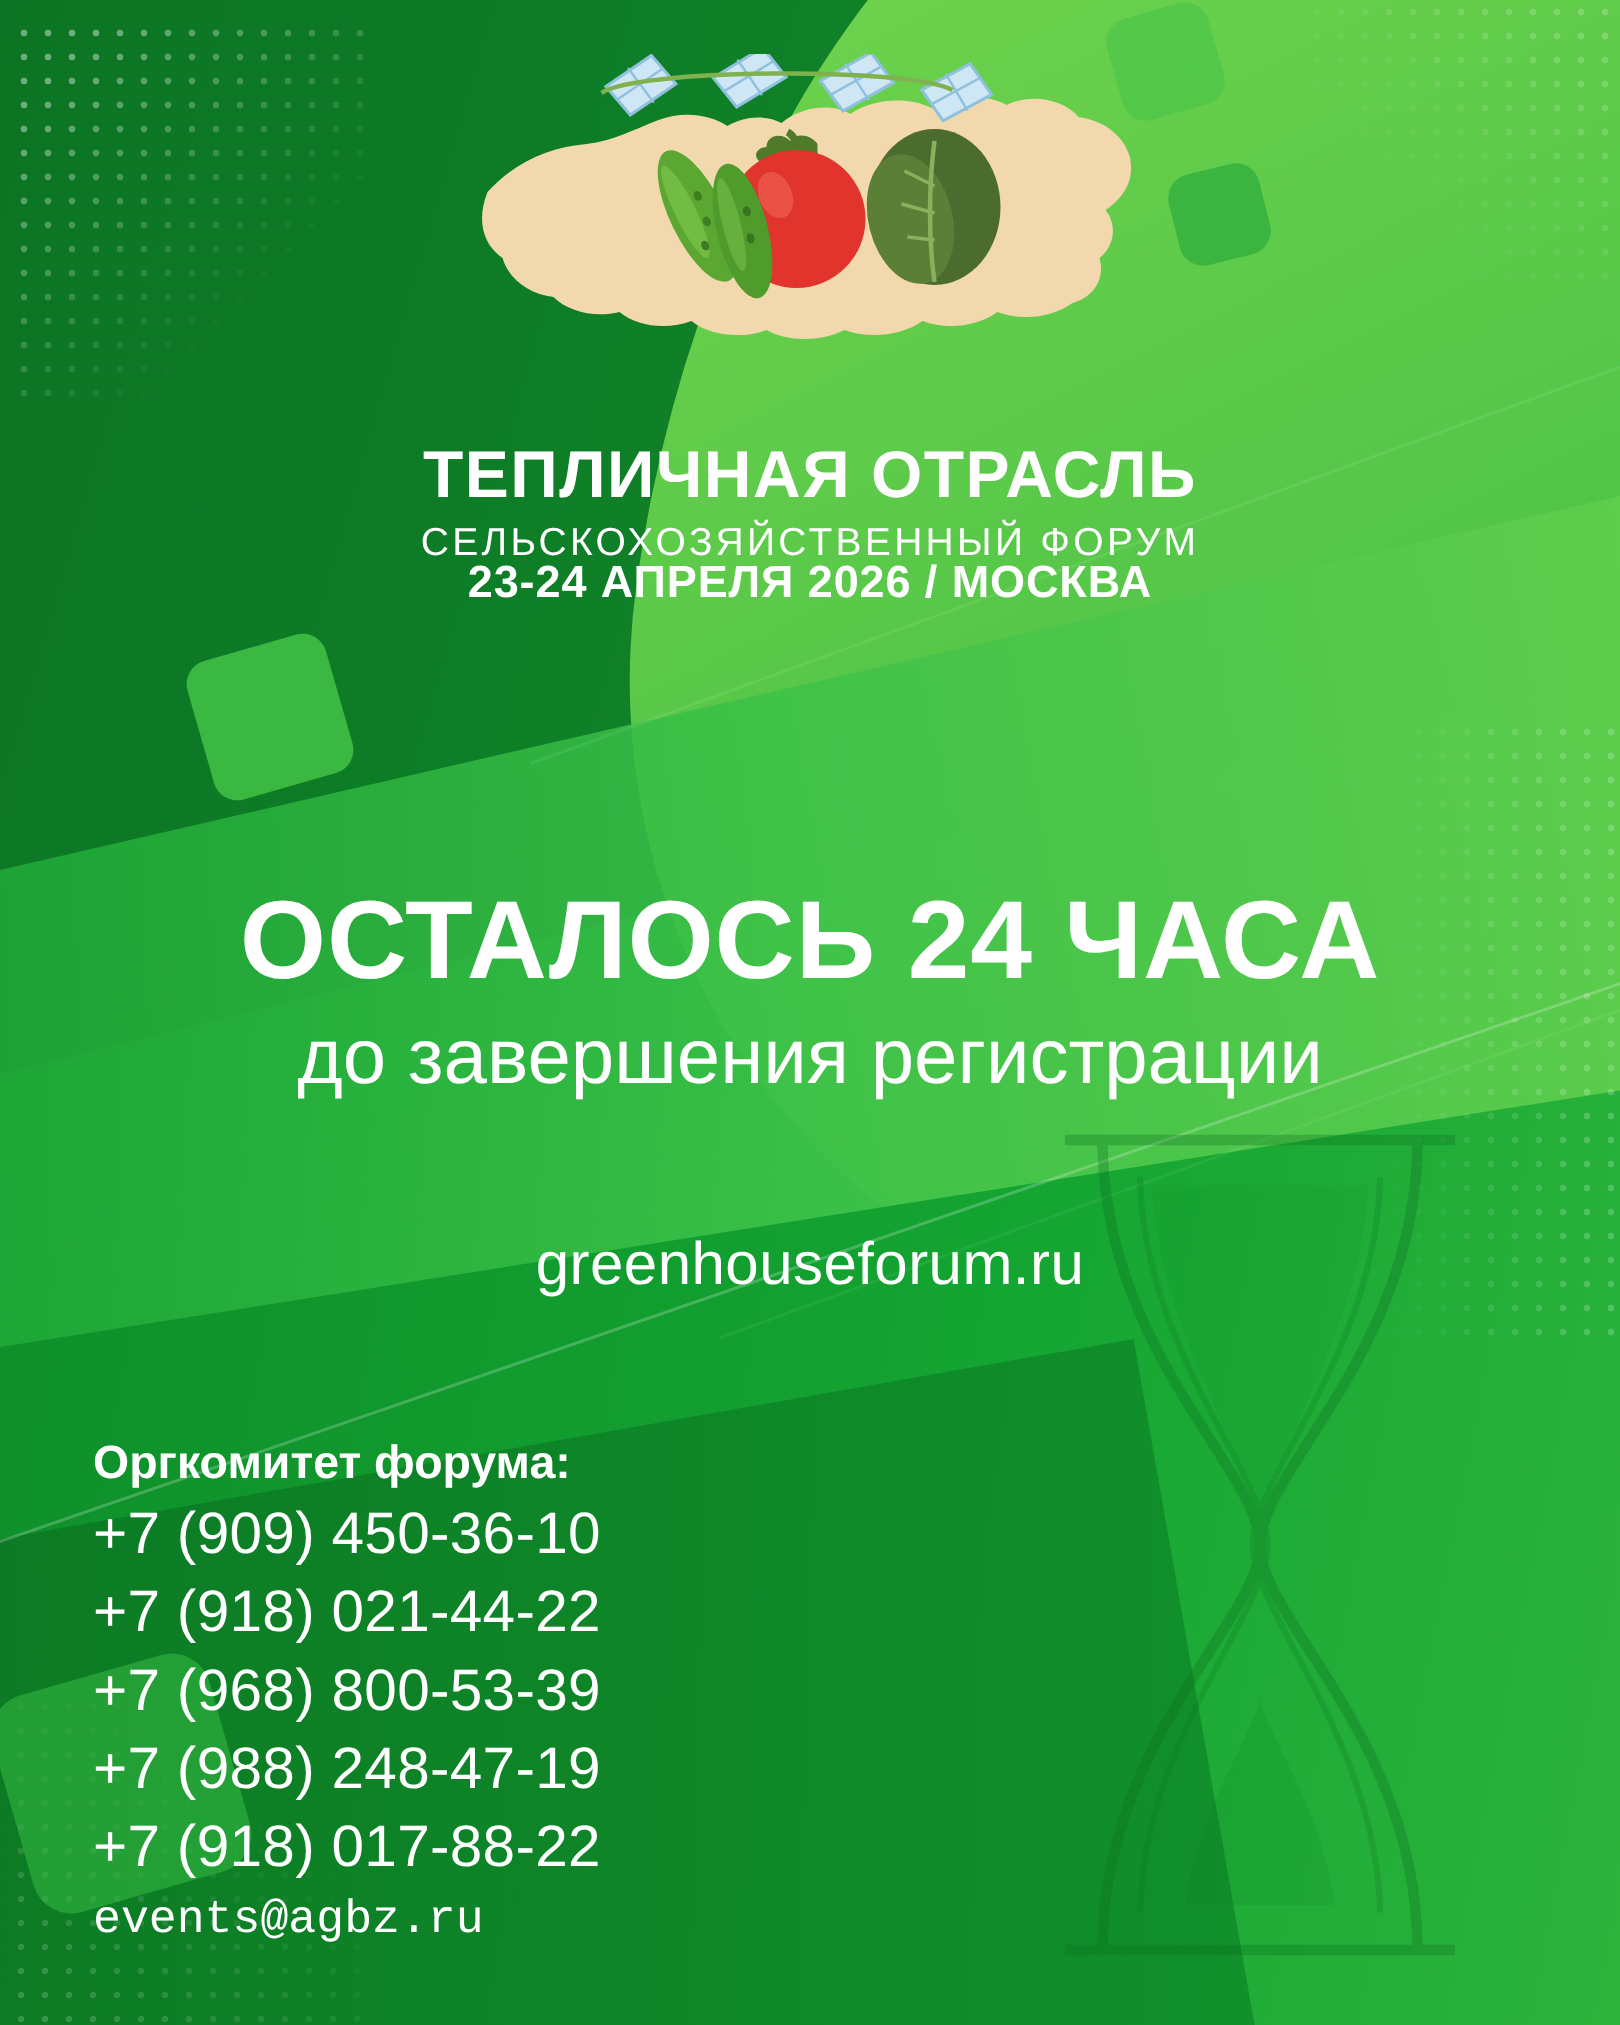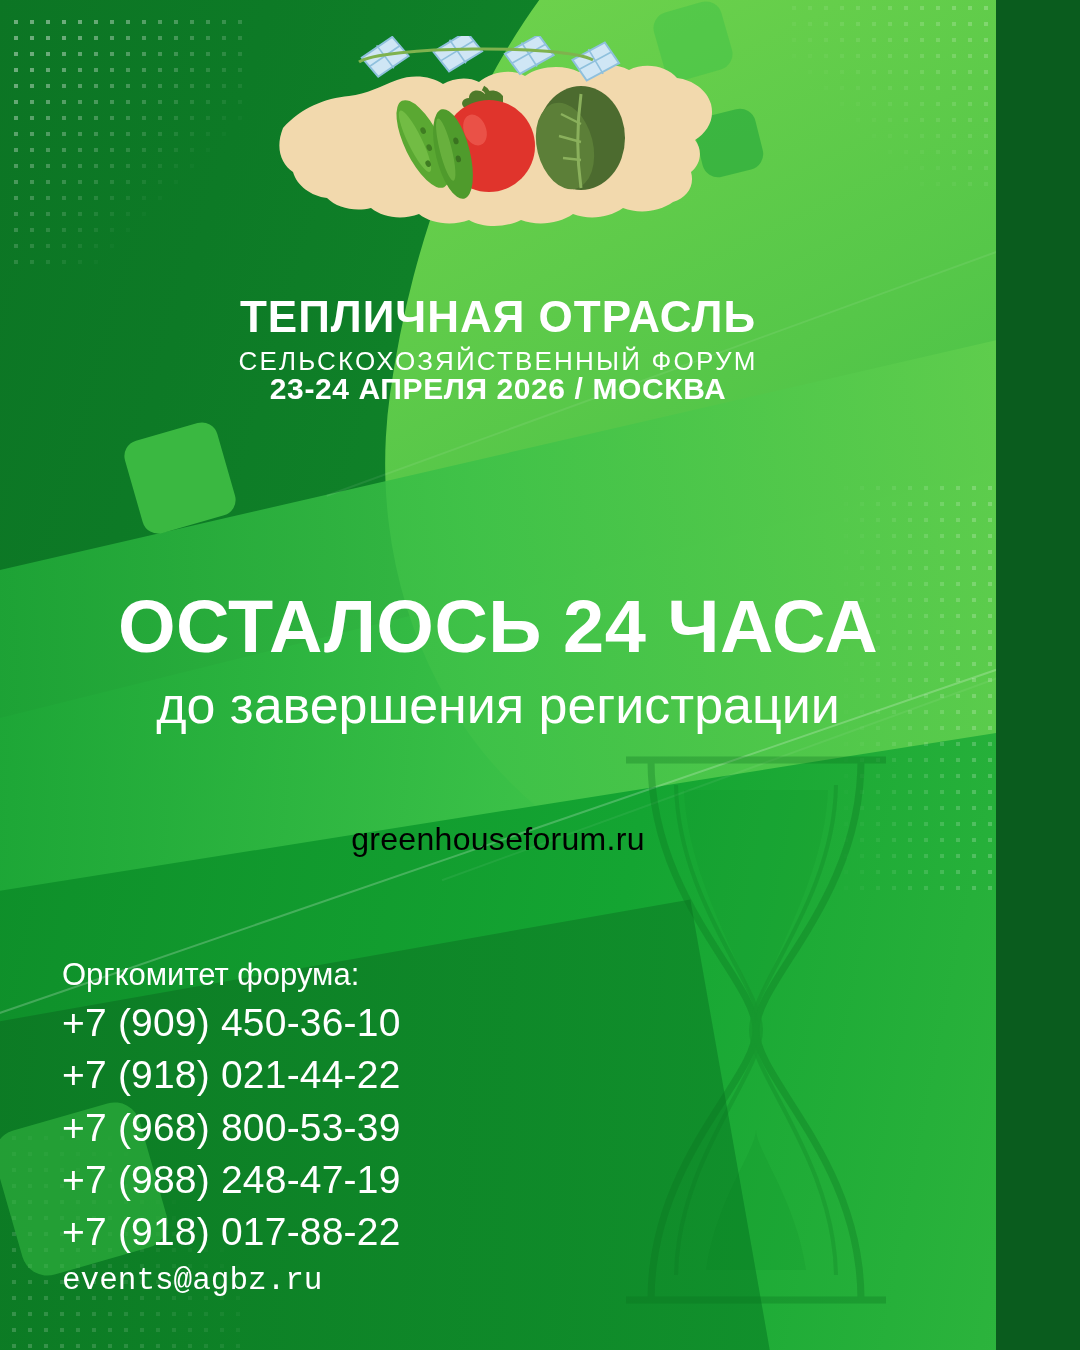--- a/index.html
+++ b/index.html
@@ -2,21 +2,21 @@
 <html lang="ru"><head>
 <meta charset="utf-8">
 <style>
   html, body {
     margin: 0;
     padding: 0;
     background: #0a5c1e;
   }
   .poster {
     position: relative;
-    width: 996px;
+    width: 1080px;
     height: 1350px;
     overflow: hidden;
     font-family: "Liberation Sans", sans-serif;
     background: #129a34;
   }
 
   
   .bg-base {
     position: absolute;
     inset: 0;
@@ -175,37 +175,37 @@
   .subheadline {
     color: #ffffff;
     font-size: 52px;
     font-weight: normal;
     line-height: 1.05;
     margin: 14px 0 0 0;
   }
   .site-link {
     display: inline-block;
     margin-top: 88px;
-    color: #000000;
-    font-size: 32px;
+    color: #ffffff;
+    font-size: 40px;
     text-decoration: none;
     letter-spacing: .3px;
   }
 
   
   .contacts {
     position: absolute;
     left: 62px;
     bottom: 48px;
     color: #ffffff;
     line-height: 1.34;
   }
   .contacts-title {
     font-size: 31px;
-    font-weight: normal;
+    font-weight: bold;
     margin-bottom: 2px;
   }
   .contacts-line {
     font-size: 39px;
     letter-spacing: .2px;
   }
   .contacts-email {
     font-size: 31px;
     margin-top: 2px;
     font-family: Liberation Mono, monospace;

